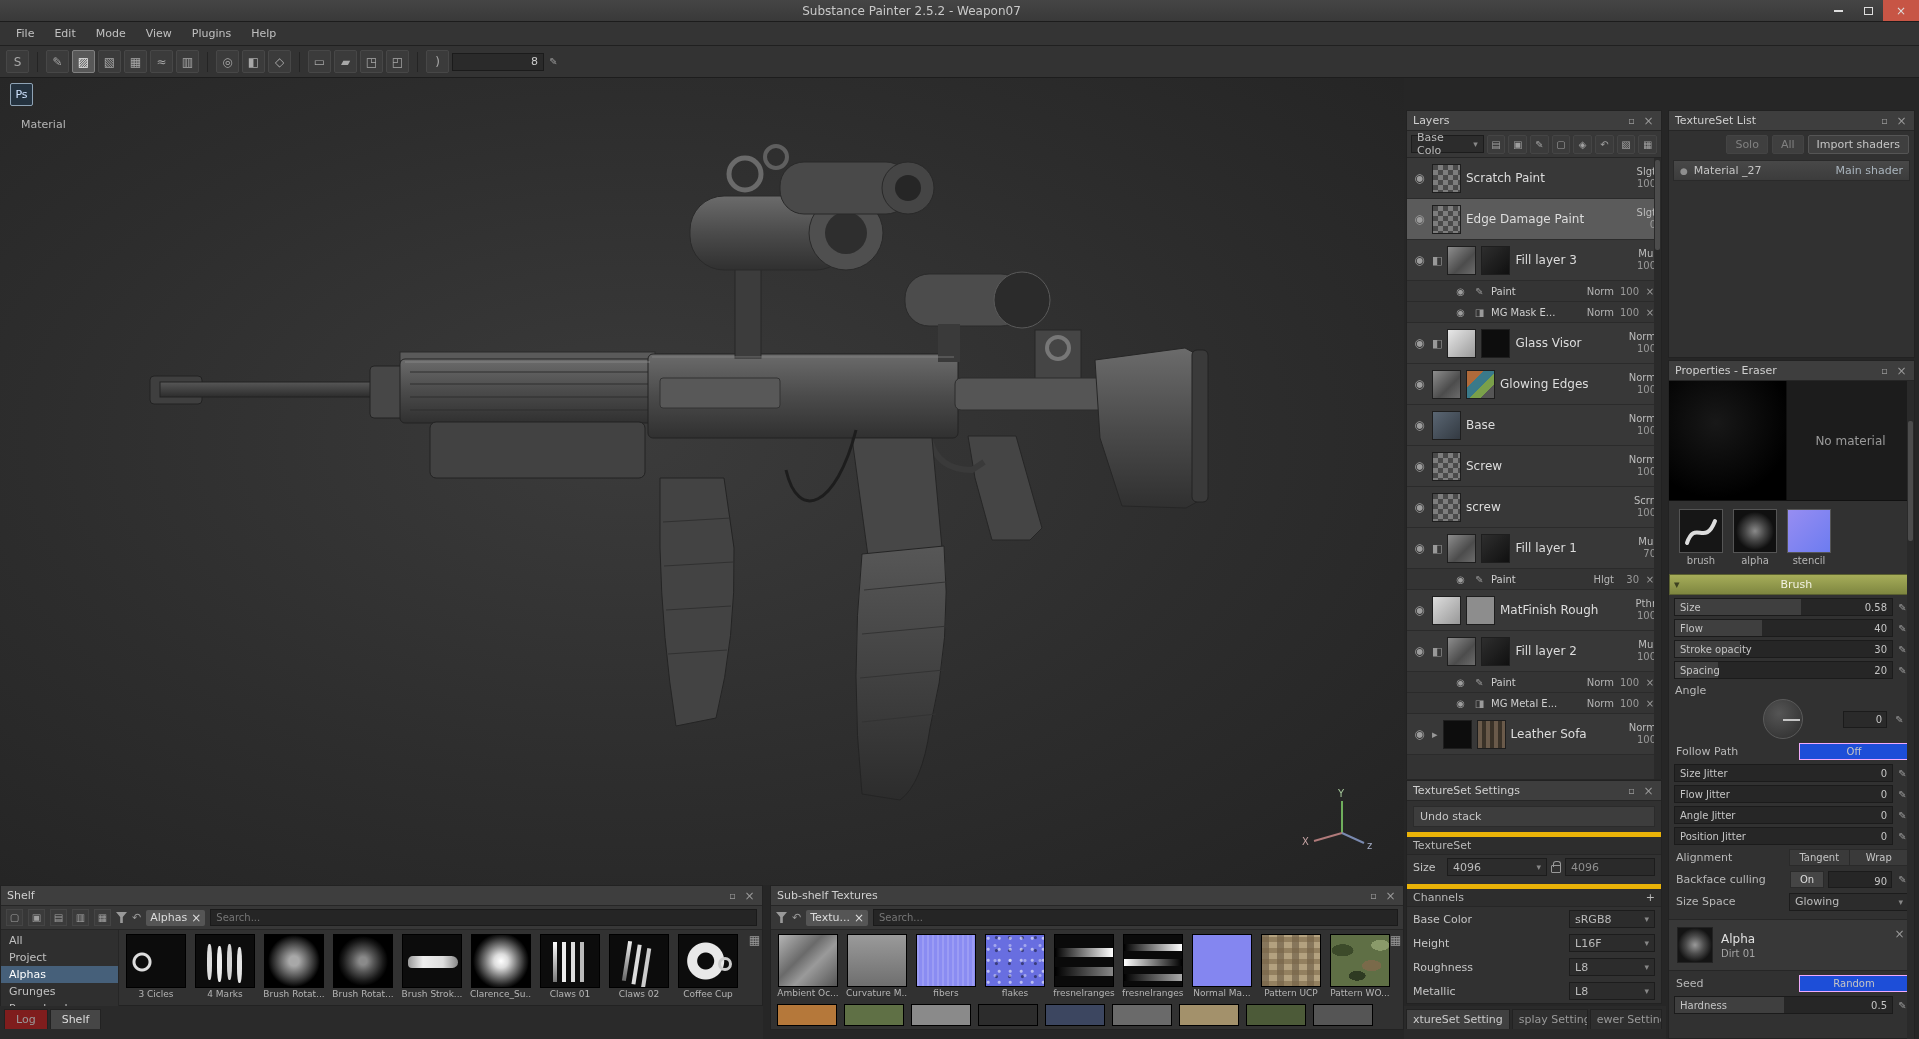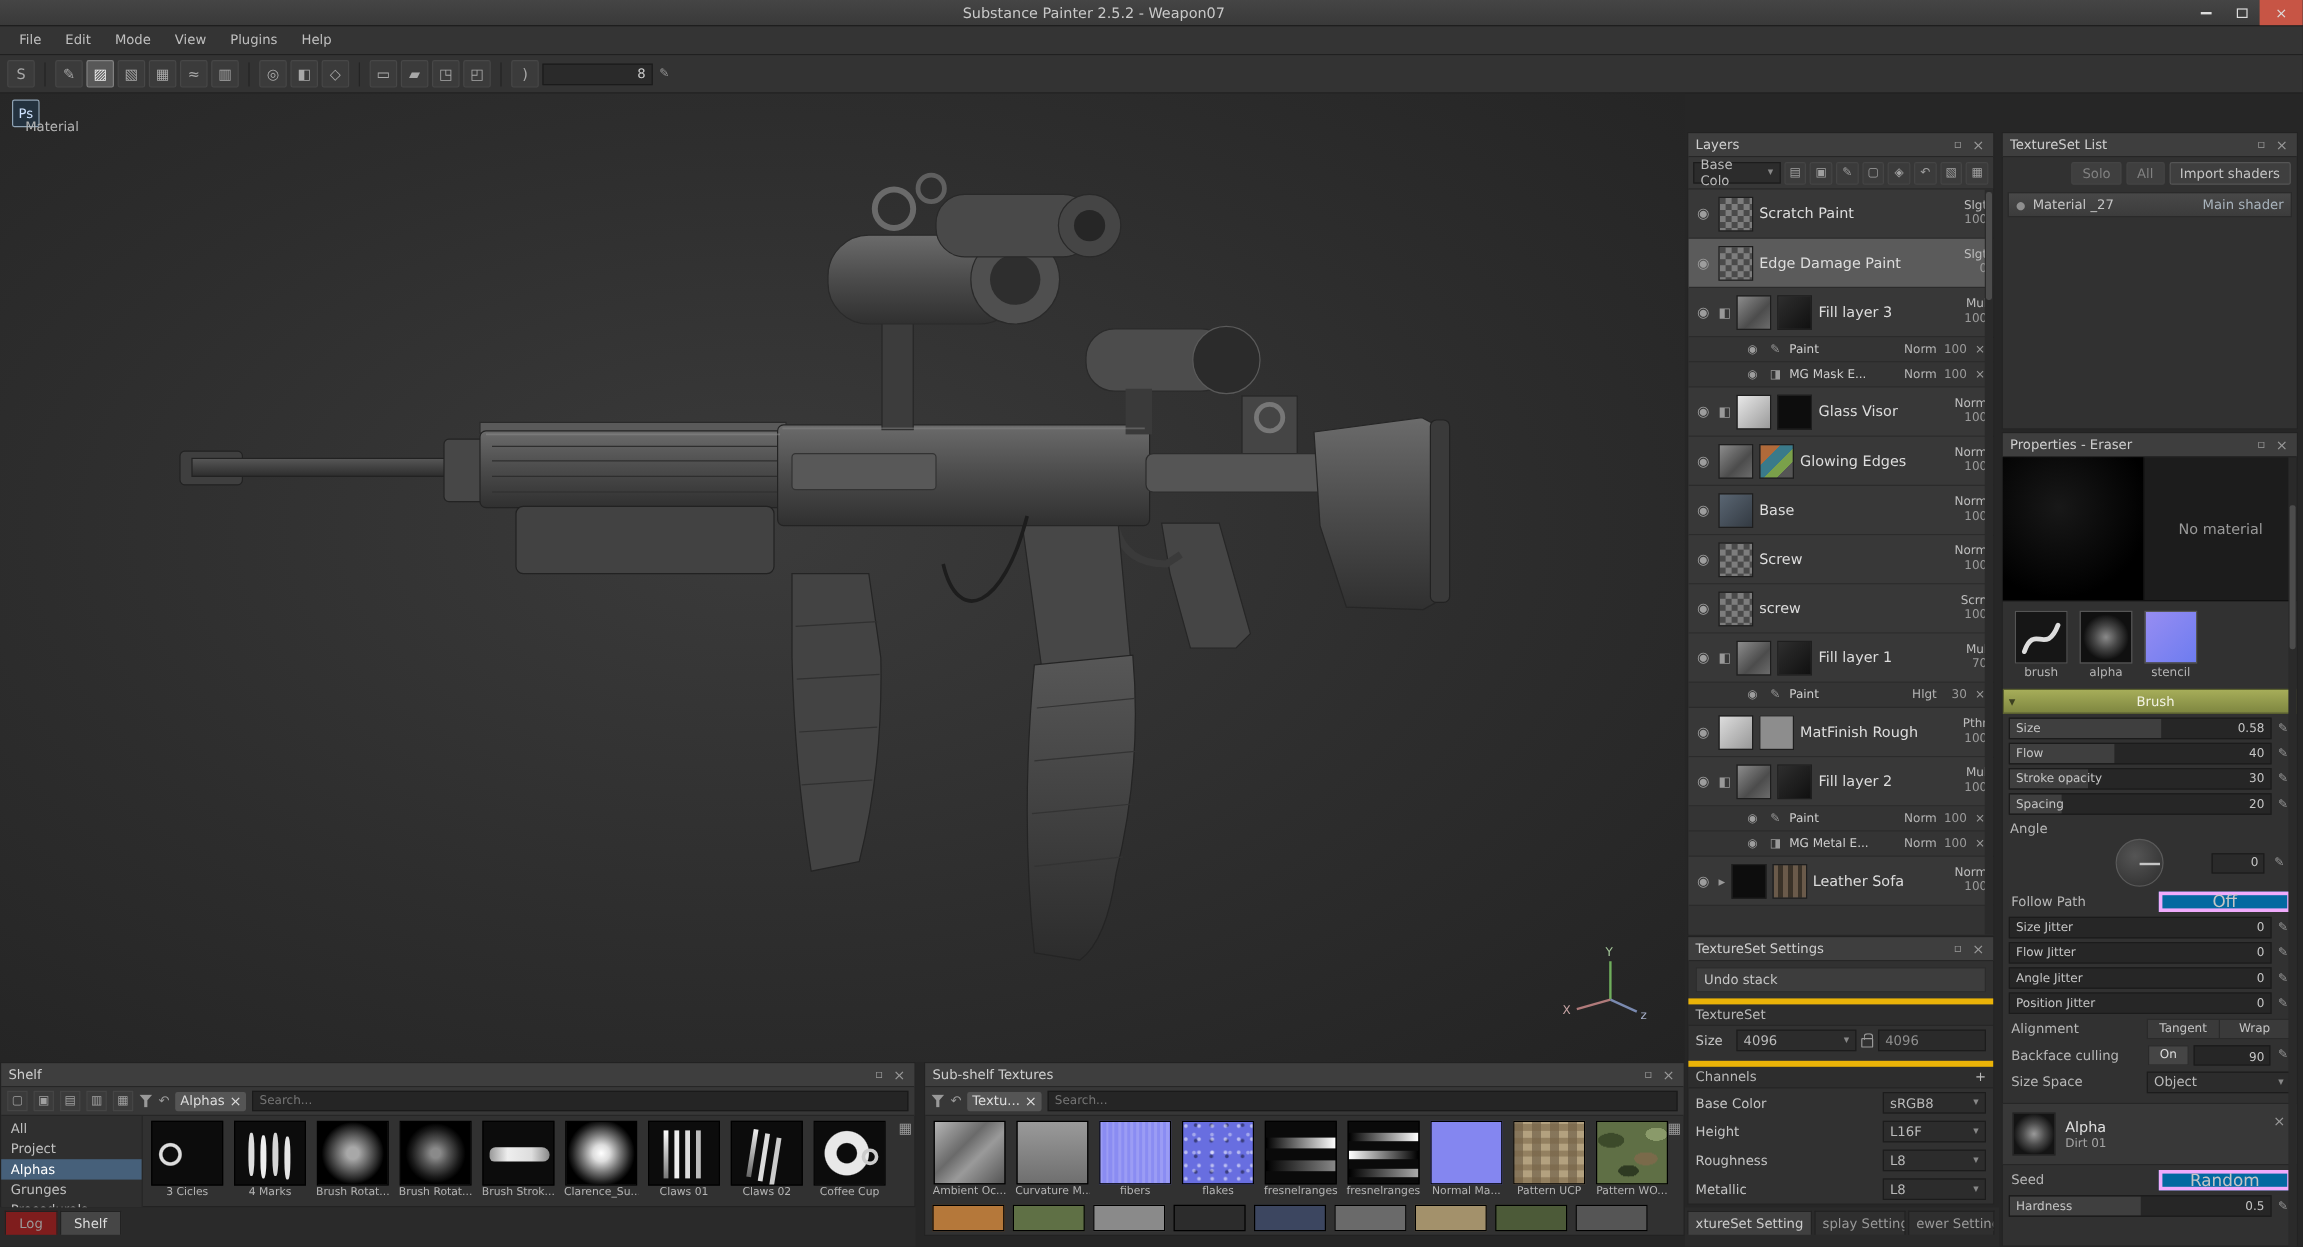--- a/index.html
+++ b/index.html
@@ -15,21 +15,21 @@
 .menu-item{padding:4px 10px;color:#c0c0c0}
 #toolbar{position:absolute;left:0;top:46px;width:1919px;height:32px;background:#333;border-bottom:1px solid #1d1d1d;display:flex;align-items:center;gap:3px;padding-left:6px}
 .tbtn{width:23px;height:23px;border:1px solid #474747;background:#3b3b3b;color:#a8a8a8;display:flex;align-items:center;justify-content:center;font-size:12px;border-radius:2px}
 .tbtn.active{background:#585858;border-color:#808080;color:#eee}
 .tsep{width:1px;height:20px;background:#242424;margin:0 5px}
 .tslider{width:92px;height:18px;background:#2a2a2a;border:1px solid #1b1b1b;display:flex;align-items:center;justify-content:flex-end;padding:0 5px;color:#ccc}
 .gpen::before{content:"✎";color:#999}
 
 #viewport{position:absolute;left:0;top:78px;width:1404px;height:807px;background:radial-gradient(ellipse at 45% 45%,#3b3b3b 0%,#2d2d2d 55%,#232323 100%);overflow:hidden}
 #psbadge{position:absolute;left:10px;top:5px;width:23px;height:23px;background:#24323f;border:1px solid #8fa3b5;color:#cfe3ff;display:flex;align-items:center;justify-content:center;border-radius:2px;font-size:11px}
-#matlabel{position:absolute;left:21px;top:21px;color:#b5b5b5}
+#matlabel{position:absolute;left:21px;top:40px;color:#b5b5b5}
 #gizmo{position:absolute;right:26px;bottom:26px}
 
 .panel{position:absolute;background:#313131;border:1px solid #222}
 .ph{height:20px;background:#3e3e3e;border-bottom:1px solid #262626;display:flex;align-items:center;padding:0 6px;color:#cfcfcf;gap:4px}
 .ph .sp{flex:1}
 .pico{width:13px;color:#9a9a9a;text-align:center;font-size:10px}
 .gfloat::before{content:"▫"}
 .gx::before{content:"×";font-size:12px}
 .dd{height:18px;background:#2c2c2c;border:1px solid #1c1c1c;display:flex;align-items:center;padding:0 5px;color:#bbb;gap:4px}
 .dd::after{content:"▾";color:#888;font-size:9px;margin-left:auto}
@@ -110,21 +110,21 @@
 .pfill{position:absolute;left:0;top:0;bottom:0;background:#3f3f3f}
 .plab,.pval{position:relative;color:#c5c5c5;font-size:10px}
 .pic{width:13px;text-align:center;font-size:10px}
 .plabel{margin:5px 6px 0;color:#b8b8b8}
 .arow{display:flex;align-items:center;margin:2px 8px;gap:6px}
 .dial{width:40px;height:40px;border-radius:50%;background:radial-gradient(circle at 40% 35%,#555,#2c2c2c);border:1px solid #5a5a5a;position:relative;margin-left:86px}
 .dial i{position:absolute;left:50%;top:50%;width:17px;height:2px;background:#c5c5c5}
 .afield{width:44px;height:17px;background:#2a2a2a;border:1px solid #1b1b1b;display:flex;align-items:center;justify-content:flex-end;padding:0 4px;margin-left:auto;color:#c5c5c5;font-size:10px}
 .krow{display:flex;align-items:center;margin:3px 5px 0;height:19px;gap:4px}
 .klab{flex:1;color:#b8b8b8;padding-left:2px}
-.kbtn{width:110px;height:17px;background:#0369a1;border:3px solid #f0abfc;display:flex;align-items:center;justify-content:center;color:#c5c5c5;font-size:14px}
+.kbtn{width:110px;height:17px;background:#1d4ed8;border:1px solid #f0abfc;display:flex;align-items:center;justify-content:center;color:#c5c5c5;font-size:10px}
 .seg{width:120px;height:17px;display:flex;border:1px solid #2a2a2a;background:#3a3a3a;font-size:10px}
 .seg span{flex:1;display:flex;align-items:center;justify-content:center;color:#c5c5c5}
 .seg span:first-child{border-right:1px solid #2a2a2a}
 .onbtn{width:34px;height:17px;background:#454545;border:1px solid #2a2a2a;display:flex;align-items:center;justify-content:center;color:#ddd;font-size:10px}
 .minitrack{width:64px;height:17px;background:#262626;border:1px solid #1b1b1b;display:flex;align-items:flex-end;justify-content:flex-end;padding:0 4px;color:#c5c5c5;font-size:10px}
 .asec{display:flex;gap:8px;padding:7px 8px;background:#383838;border-top:1px solid #262626;border-bottom:1px solid #262626;margin-top:8px}
 .ath{width:36px;height:36px;border:1px solid #222;background:radial-gradient(circle,#9a9a9a 0,#4c4c4c 9px,#141414 17px)}
 .acol{display:flex;flex-direction:column;justify-content:center;gap:2px;flex:1}
 .atitle{color:#e0e0e0;font-size:12px}
 .aname{color:#a5a5a5;font-size:10px}
@@ -672,21 +672,21 @@
       <span class="klab">Backface culling</span>
       <div class="onbtn">On</div>
       <div class="minitrack">
         <span>90</span>
       </div>
       <span class="gpen pic"></span>
     </div>
   <div class="krow">
       <span class="klab">Size Space</span>
       <div class="dd" style="width:120px">
-        <span>Object</span>
+        <span>Glowing</span>
       </div>
     </div>
   <div class="asec">
     <div class="ath"></div>
     <div class="acol">
         <span class="atitle">Alpha</span>
         <span class="aname">Dirt 01</span>
       </div>
     <span class="pico gx"></span>
   </div>

